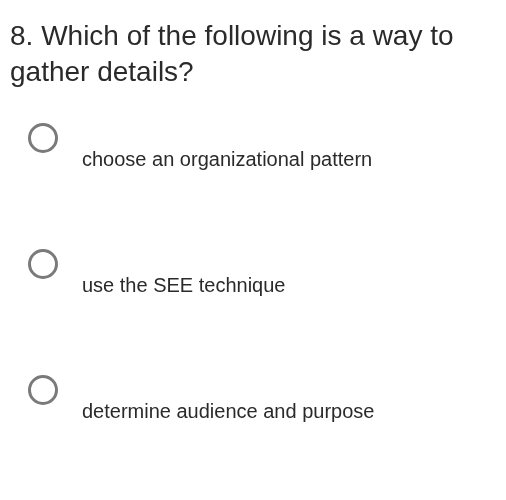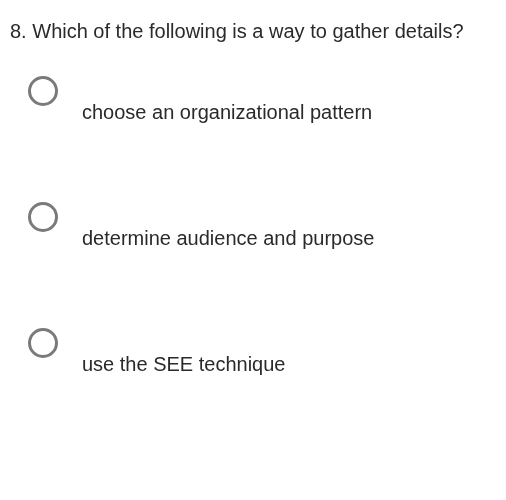--- a/index.html
+++ b/index.html
@@ -9,21 +9,21 @@
     }
     body {
       width: 506px;
       height: 500px;
       background: #ffffff;
       font-family: Arial, Helvetica, sans-serif;
       padding: 18px 10px;
       color: #222;
     }
     .question-text {
-      font-size: 20px;
+      font-size: 28px;
       color: #2a2a2a;
       margin-bottom: 40px;
       line-height: 1.3;
     }
     .options {
       display: flex;
       flex-direction: column;
       gap: 96px;
       padding-left: 18px;
     }
@@ -60,21 +60,21 @@
 <div class="options">
 
   <div class="option-row">
     <div class="radio-circle"></div>
     <div class="option-label">choose an organizational pattern</div>
   </div>
 
 
   <div class="option-row">
     <div class="radio-circle"></div>
-    <div class="option-label">determine audience and purpose</div>
+    <div class="option-label">use the SEE technique</div>
   </div>
 
   <div class="option-row">
     <div class="radio-circle"></div>
-    <div class="option-label">use the SEE technique</div>
+    <div class="option-label">determine audience and purpose</div>
   </div>
 
 </div>
 
 </body></html>

